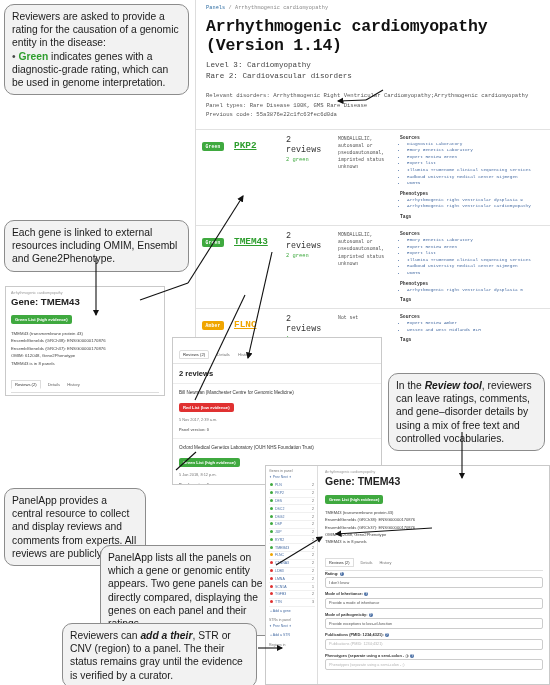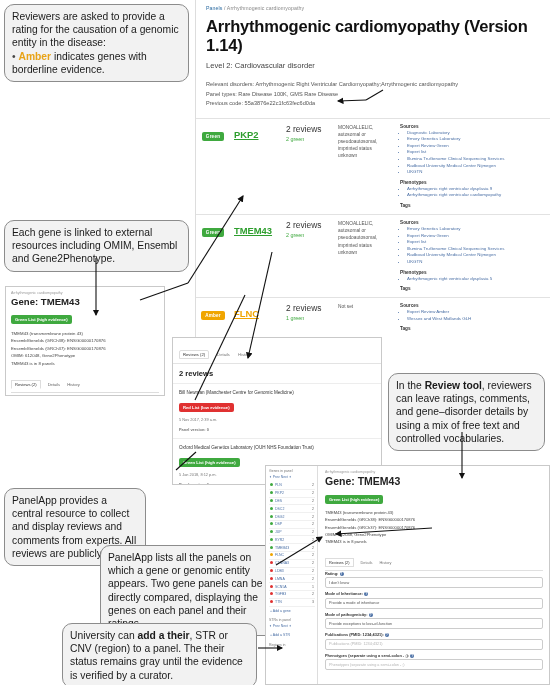--- a/index.html
+++ b/index.html
@@ -17,35 +17,35 @@
   
   .callout {
     background:#f2f2f2;
     border:1px solid #8c8c8c;
     border-radius:10px;
     padding:5px 7px;
     font-size:10.3px;
     line-height:1.28;
     color:#1a1a1a;
   }
-  .callout b { font-weight:bold; }
+  .callout b { font-weight:bold;font-style:italic; }
   .c-green { color:#2e9e2e; font-weight:bold; }
   .c-amber { color:#e8a317; font-weight:bold; }
   .c-red   { color:#e03131; font-weight:bold; }
   .bullet { color:#444; }
 
   
   .shot {
     background:#ffffff;
     border:1px solid #c9c9c9;
     overflow:hidden;
   }
 
   
-  #panel-shot { left:195px; top:0px; width:355px; height:345px; border:0; border-left:1px solid #ddd;}
+  #panel-shot { left:195px; top:0px; width:355px; height:345px; border:0; border-left:1px solid #ddd;font-family:Liberation Mono, monospace;}
   .breadcrumb { font-size:5.2px; color:#888; padding:5px 0 4px 10px; letter-spacing:.1px;}
   .breadcrumb .bc-link { color:#2d6ca2; }
   .panel-title { font-size:16.5px; font-weight:bold; padding:2px 10px 0 10px; color:#111; letter-spacing:-.2px;}
   .panel-levels { font-size:7.6px; color:#444; padding:5px 10px 0 10px; line-height:1.45;}
   .panel-meta { font-size:5.6px; color:#555; padding:9px 10px 0 10px; line-height:1.7;}
 
   table.genes { width:100%; border-collapse:collapse; margin-top:9px; table-layout:fixed;}
   table.genes td { border-top:1px solid #e2e2e2; vertical-align:top; padding:5px 4px;}
   .col-badge { width:34px; text-align:center;}
   .col-name  { width:52px;}
@@ -124,21 +124,21 @@
   .fl-input.ph { color:#b5b5b5;}
 
   
   svg.arrows { position:absolute; left:0; top:0; width:550px; height:685px; pointer-events:none; }
 </style>
 </head>
 <body>
 
 <div class="abs callout" id="co-ratings" style="left:4px; top:4px; width:185px;">
   <span>Reviewers are asked to provide a rating for the causation of a genomic entity in the disease:</span>
-  <div><span class="bullet">•</span> <span class="c-amber">Amber</span><span> indicates genes with borderline evidence.</span></div>
+  <div><span class="bullet">•</span> <span class="c-green">Green</span><span> indicates genes with a diagnostic-grade rating, which can be used in genome interpretation.</span></div>
 </div>
 
 <div class="abs callout" id="co-ext" style="left:4px; top:220px; width:185px;">Each gene is linked to external resources including OMIM, Ensembl and Gene2Phenotype.</div>
 
 <div class="abs callout" id="co-moi" style="left:382px; top:74px; width:160px;">
   <b>Mode of inheritance</b><span> and </span><b>phenotypes</b><span> are captured from review of multiple sources.</span>
 </div>
 
 <div class="abs callout" id="co-rt" style="left:388px; top:373px; width:157px;">
   <span>In the </span><b>Review tool</b><span>, reviewers can leave ratings, comments, and gene–disorder details by using a mix of free text and controlled vocabularies.</span>
@@ -146,32 +146,33 @@
 
 <div class="abs callout" id="co-dt" style="left:432px; top:484px; width:114px;">
   <span>The </span><b>Details</b><span> tab contains links to ClinVar  variants, and additional information such as penetrance.</span>
 </div>
 
 <div class="abs callout" id="co-cr" style="left:4px; top:488px; width:142px;">PanelApp provides a central resource to collect and display reviews and comments from experts. All reviews are publicly visible</div>
 
 <div class="abs callout" id="co-pl" style="left:100px; top:545px; width:175px;">PanelApp lists all the panels on which a gene or genomic entity appears. Two gene panels can be directly compared, displaying the genes on each panel and their ratings.</div>
 
 <div class="abs callout" id="co-ag" style="left:62px; top:623px; width:195px;">
-  <span>University can </span><b>add a their</b><span>, STR or CNV (region) to a panel. The their status remains gray until the evidence is verified by a curator.</span>
+  <span>Reviewers can </span><b>add a their</b><span>, STR or CNV (region) to a panel. The their status remains gray until the evidence is verified by a curator.</span>
 </div>
 
 <div class="abs shot" id="panel-shot">
   <div class="breadcrumb">
     <span class="bc-link">Panels</span>
     <span>/</span>
     <span>Arrhythmogenic cardiomyopathy</span>
   </div>
   <div class="panel-title">Arrhythmogenic cardiomyopathy (Version 1.14)</div>
   <div class="panel-levels">
-    <div>Level 2: Cardiovascular disorder</div>
+    <div>Level 3: Cardiomyopathy</div>
+    <div>Rare 2: Cardiovascular disorders</div>
   </div>
   <div class="panel-meta">
     <div>Relevant disorders: Arrhythmogenic Right Ventricular Cardiomyopathy;Arrythmogenic cardiomyopathy</div>
     <div>Panel types: Rare Disease 100K, GMS Rare Disease</div>
     <div>Previous code: 55a3876e22c1fc63fec6d0da</div>
   </div>
   <table class="genes">
       <tbody id="gene-rows">
         <tr>
           <td class="col-badge"><span class="tag green">Green</span></td>

